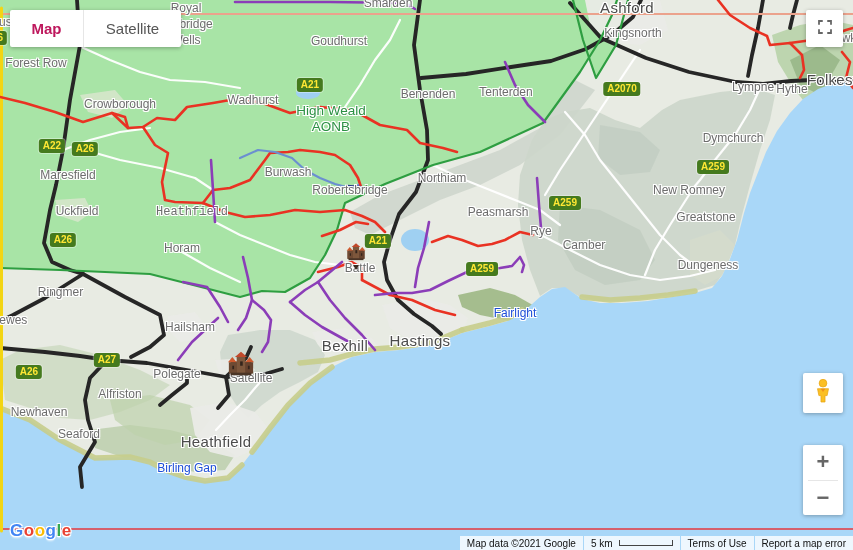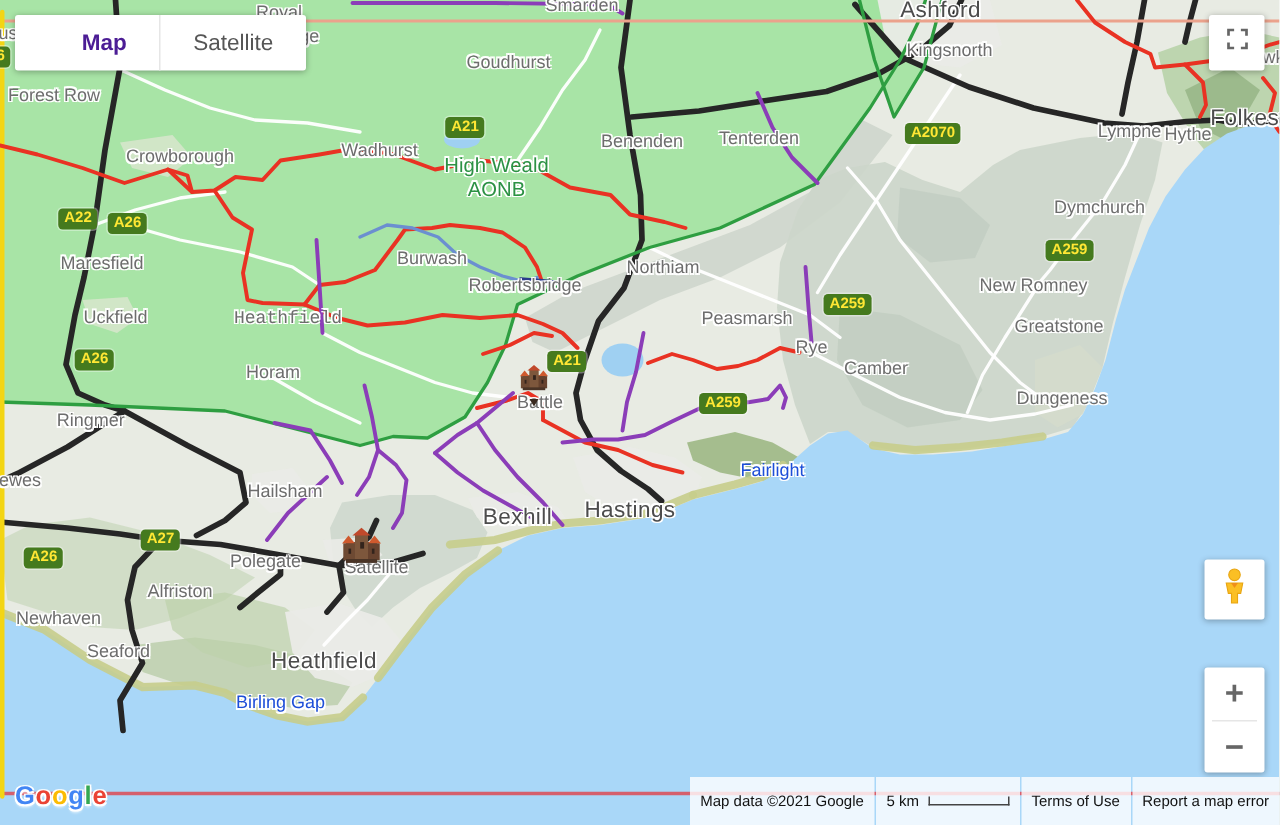--- a/index.html
+++ b/index.html
@@ -14,29 +14,29 @@
   .lbl.frag{color:#6d6d6d;}
   .shield{position:absolute;transform:translate(-50%,-50%);background:#457a1e;color:#ffe734;font-size:10px;font-weight:bold;
           padding:1px 4px 2px 4px;border-radius:3px;line-height:11px;box-shadow:0 0 0 1px rgba(255,255,255,.35);}
   .marker{position:absolute;z-index:3;}
   .marker .tip{position:absolute;left:50%;bottom:-4px;width:0;height:0;margin-left:-3px;
           border-left:3px solid transparent;border-right:3px solid transparent;border-top:5px solid #3a2a20;}
   
   .gm-box{position:absolute;background:#fff;box-shadow:0 1px 4px rgba(0,0,0,.3);border-radius:2px;z-index:10;}
   #maptype{left:10px;top:10px;height:37px;display:flex;align-items:stretch;}
   #maptype .mt-btn{display:flex;align-items:center;justify-content:center;font-size:15px;cursor:pointer;}
-  #btn-map{width:73px;font-weight:bold;color:#4c1d95;padding-left:23px;}
+  #btn-map{width:73px;font-weight:bold;color:#be185d;}
   #btn-satellite{width:97px;color:#565656;border-left:1px solid #e6e6e6;}
   #fullscreen{left:806px;top:10px;width:37px;height:37px;display:flex;align-items:center;justify-content:center;cursor:pointer;}
   #pegman{left:803px;top:373px;width:40px;height:40px;display:flex;align-items:center;justify-content:center;cursor:grab;}
   #zoomctl{left:803px;top:445px;width:40px;height:70px;display:flex;flex-direction:column;}
   .zbtn{flex:1;display:flex;align-items:center;justify-content:center;font-size:22px;color:#666;cursor:pointer;font-weight:bold;}
   #zoomdiv{height:1px;background:#e6e6e6;margin:0 5px;}
   
-  #attrib{position:absolute;right:0;bottom:0;height:32px;display:flex;align-items:stretch;z-index:10;font-size:10px;color:#111;}
+  #attrib{position:absolute;right:0;bottom:0;height:14px;display:flex;align-items:stretch;z-index:10;font-size:10px;color:#111;}
   #attrib .seg{background:rgba(255,255,255,.8);display:flex;align-items:center;padding:0 7px;white-space:nowrap;}
   #attrib .seg + .seg{margin-left:1px;}
   #attrib a{color:#111;text-decoration:none;}
   #scalebar{display:inline-block;width:52px;height:5px;border:1px solid #444;border-top:none;margin-left:6px;}
   #glogo{position:absolute;left:10px;bottom:9px;z-index:10;font-size:17px;font-weight:bold;letter-spacing:.5px;cursor:pointer;
          text-shadow:-1px -1px 0 #fff,1px -1px 0 #fff,-1px 1px 0 #fff,1px 1px 0 #fff,0 2px 2px rgba(255,255,255,.9);}
 </style>
 </head>
 <body>
 
@@ -166,21 +166,21 @@
       <div class="lbl town" style="left: 350px; top: 190px;">Robertsbridge</div>
       <div class="lbl town" style="left: 442px; top: 178px;">Northiam</div>
       <div class="lbl town" style="left: 498px; top: 212px;">Peasmarsh</div>
       <div class="lbl town" style="left: 541px; top: 231px;">Rye</div>
       <div class="lbl town" style="left: 584px; top: 245px;">Camber</div>
       <div class="lbl town" style="left: 708px; top: 265px;">Dungeness</div>
       <div class="lbl town" style="left: 360px; top: 268px;">Battle</div>
       <div class="lbl park" style="left: 483px; top: 313px;">Fairlight</div>
       <div class="lbl town-lg" style="left: 420px; top: 340px;">Hastings</div>
       <div class="lbl town-lg" style="left: 345px; top: 345px;">Bexhill</div>
-      <div class="lbl town" style="left: 47px; top: 280px; padding-left: 27px;">Ringmer</div>
+      <div class="lbl town" style="left: 47px; top: 292px; padding-left: 27px;">Ringmer</div>
       <div class="lbl town" style="left: 10px; top: 320px;">Lewes</div>
       <div class="lbl town" style="left: 190px; top: 327px;">Hailsham</div>
       <div class="lbl town" style="left: 177px; top: 374px;">Polegate</div>
       <div class="lbl town" style="left: 251px; top: 378px;">Satellite</div>
       <div class="lbl town" style="left: 120px; top: 394px;">Alfriston</div>
       <div class="lbl town" style="left: 39px; top: 412px;">Newhaven</div>
       <div class="lbl town" style="left: 79px; top: 434px;">Seaford</div>
       <div class="lbl town-lg" style="left: 216px; top: 441px;">Heathfield</div>
       <div class="lbl park" style="left: 155px; top: 468px;">Birling Gap</div>
       <div class="shield" style="left: 310px; top: 85px;">A21</div>

